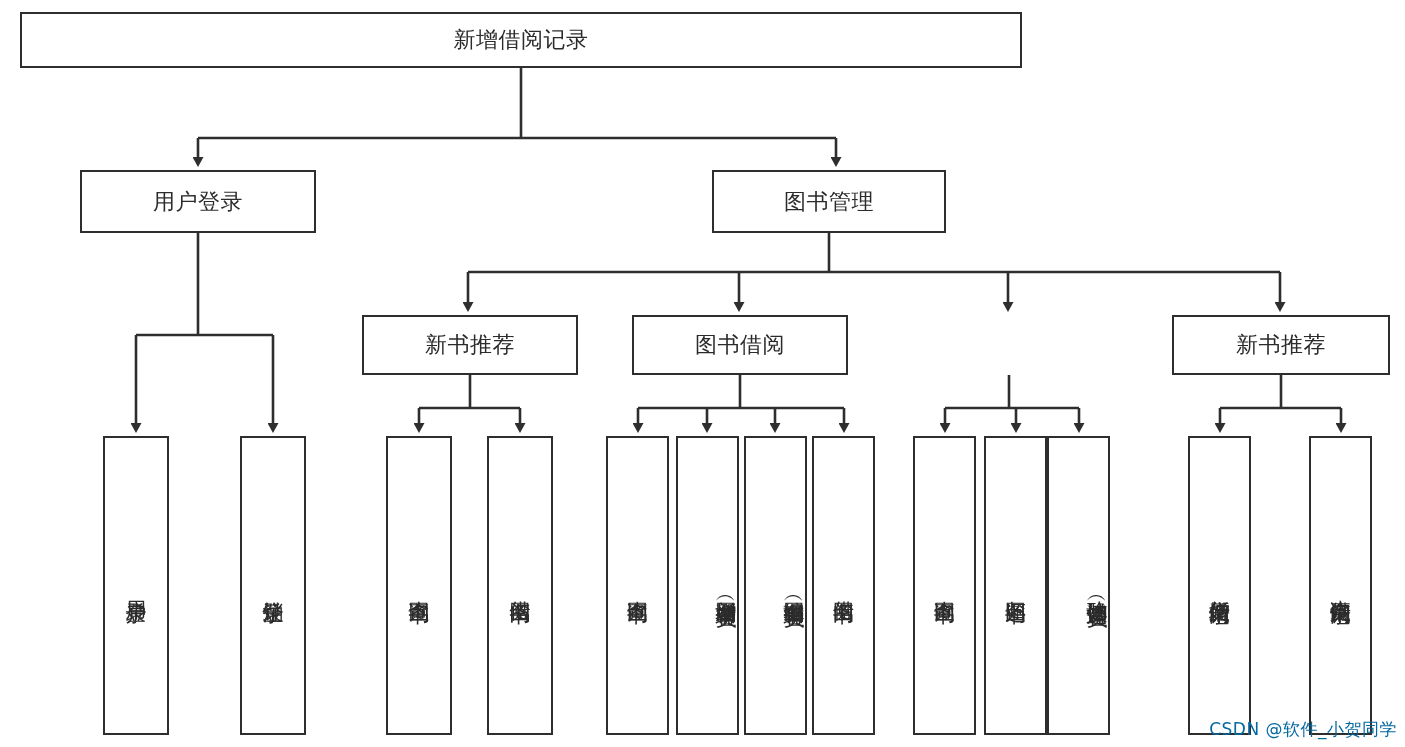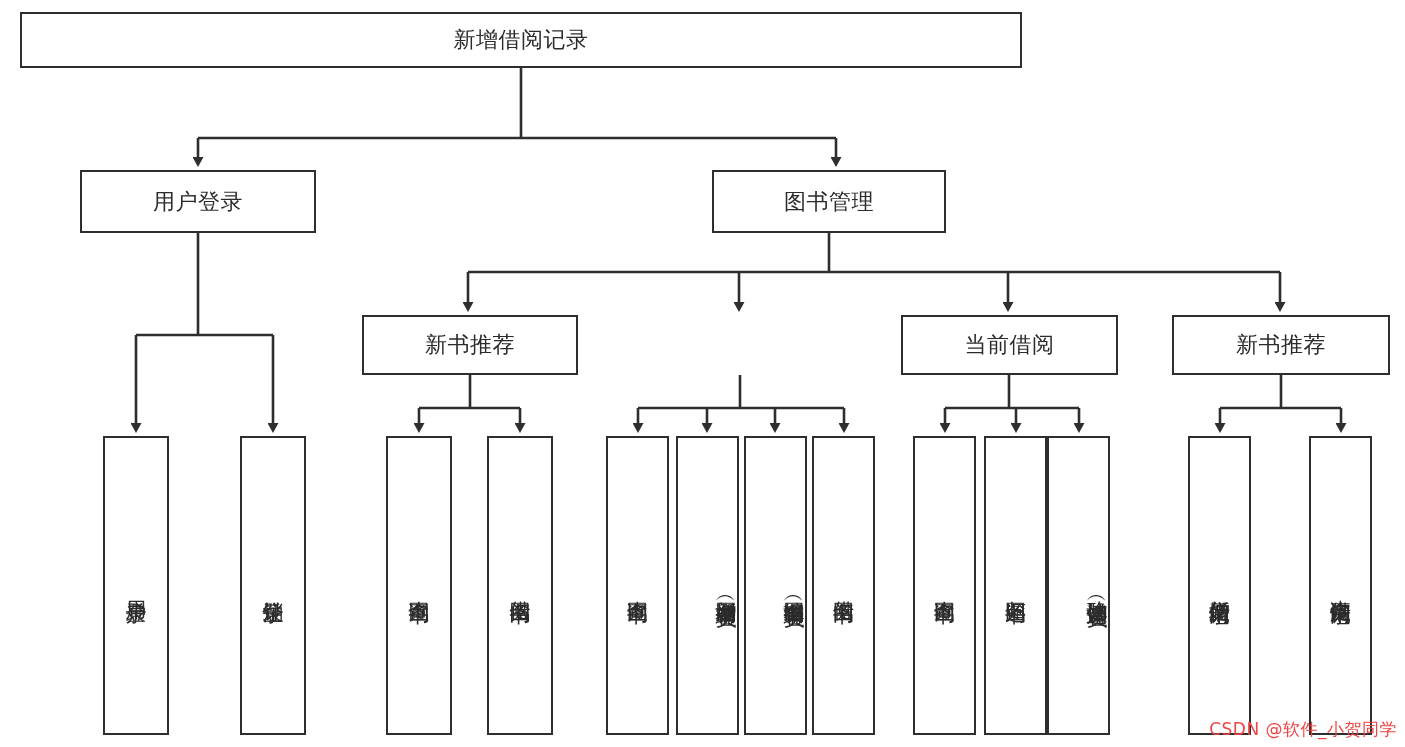--- a/index.html
+++ b/index.html
@@ -55,21 +55,21 @@
     padding-top: 0;
   }
   .node-label {
     display: block;
   }
   #watermark {
     position: absolute;
     right: 8px;
     bottom: 6px;
     font-size: 17px;
-    color: #ef4444;
+    color: #0369a1;
     letter-spacing: 0.5px;
     white-space: nowrap;
   }
 </style>
 </head>
 <body>
 
 <div id="canvas">
 
   <svg id="wires" viewBox="0 0 1405 747">
@@ -134,22 +134,22 @@
   <div class="node horiz" style="left:80px; top:170px; width:236px; height:63px;">
     <span class="node-label">用户登录</span>
   </div>
   <div class="node horiz" style="left:362px; top:315px; width:216px; height:60px;">
     <span class="node-label">新书推荐</span>
   </div>
 
   <div class="node horiz" style="left:712px; top:170px; width:234px; height:63px;">
     <span class="node-label">图书管理</span>
   </div>
-  <div class="node horiz" style="left:901px; top:315px; width:217px; height:60px;">
-    <span class="node-label">当前借阅</span>
+  <div class="node horiz" style="left:632px; top:315px; width:216px; height:60px;">
+    <span class="node-label">图书借阅</span>
   </div>
   <div class="node horiz" style="left:1172px; top:315px; width:218px; height:60px;">
     <span class="node-label">新书推荐</span>
   </div>
 
   <div class="node vert centerish" style="left:103px; top:436px; width:66px; height:299px;">
     <span class="node-label">用户登录</span>
   </div>
   <div class="node vert centerish" style="left:240px; top:436px; width:66px; height:299px;">
     <span class="node-label">注销登录</span>

